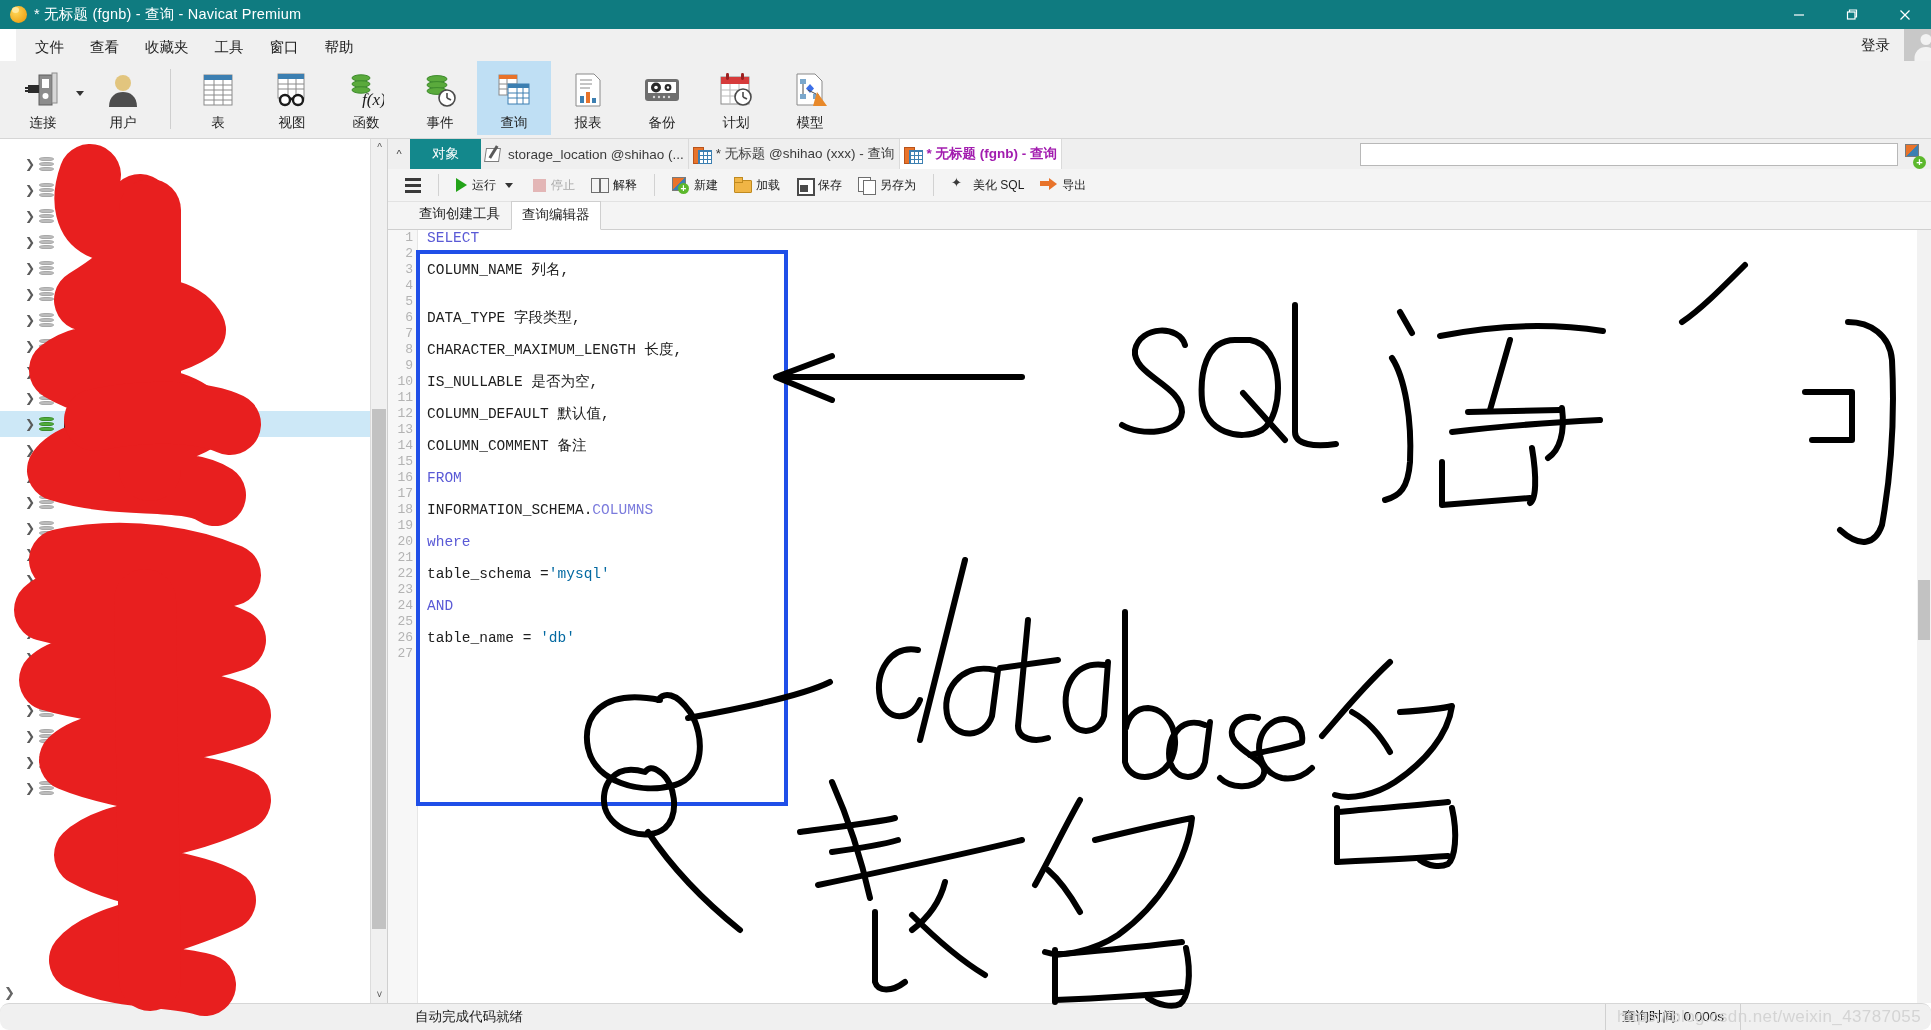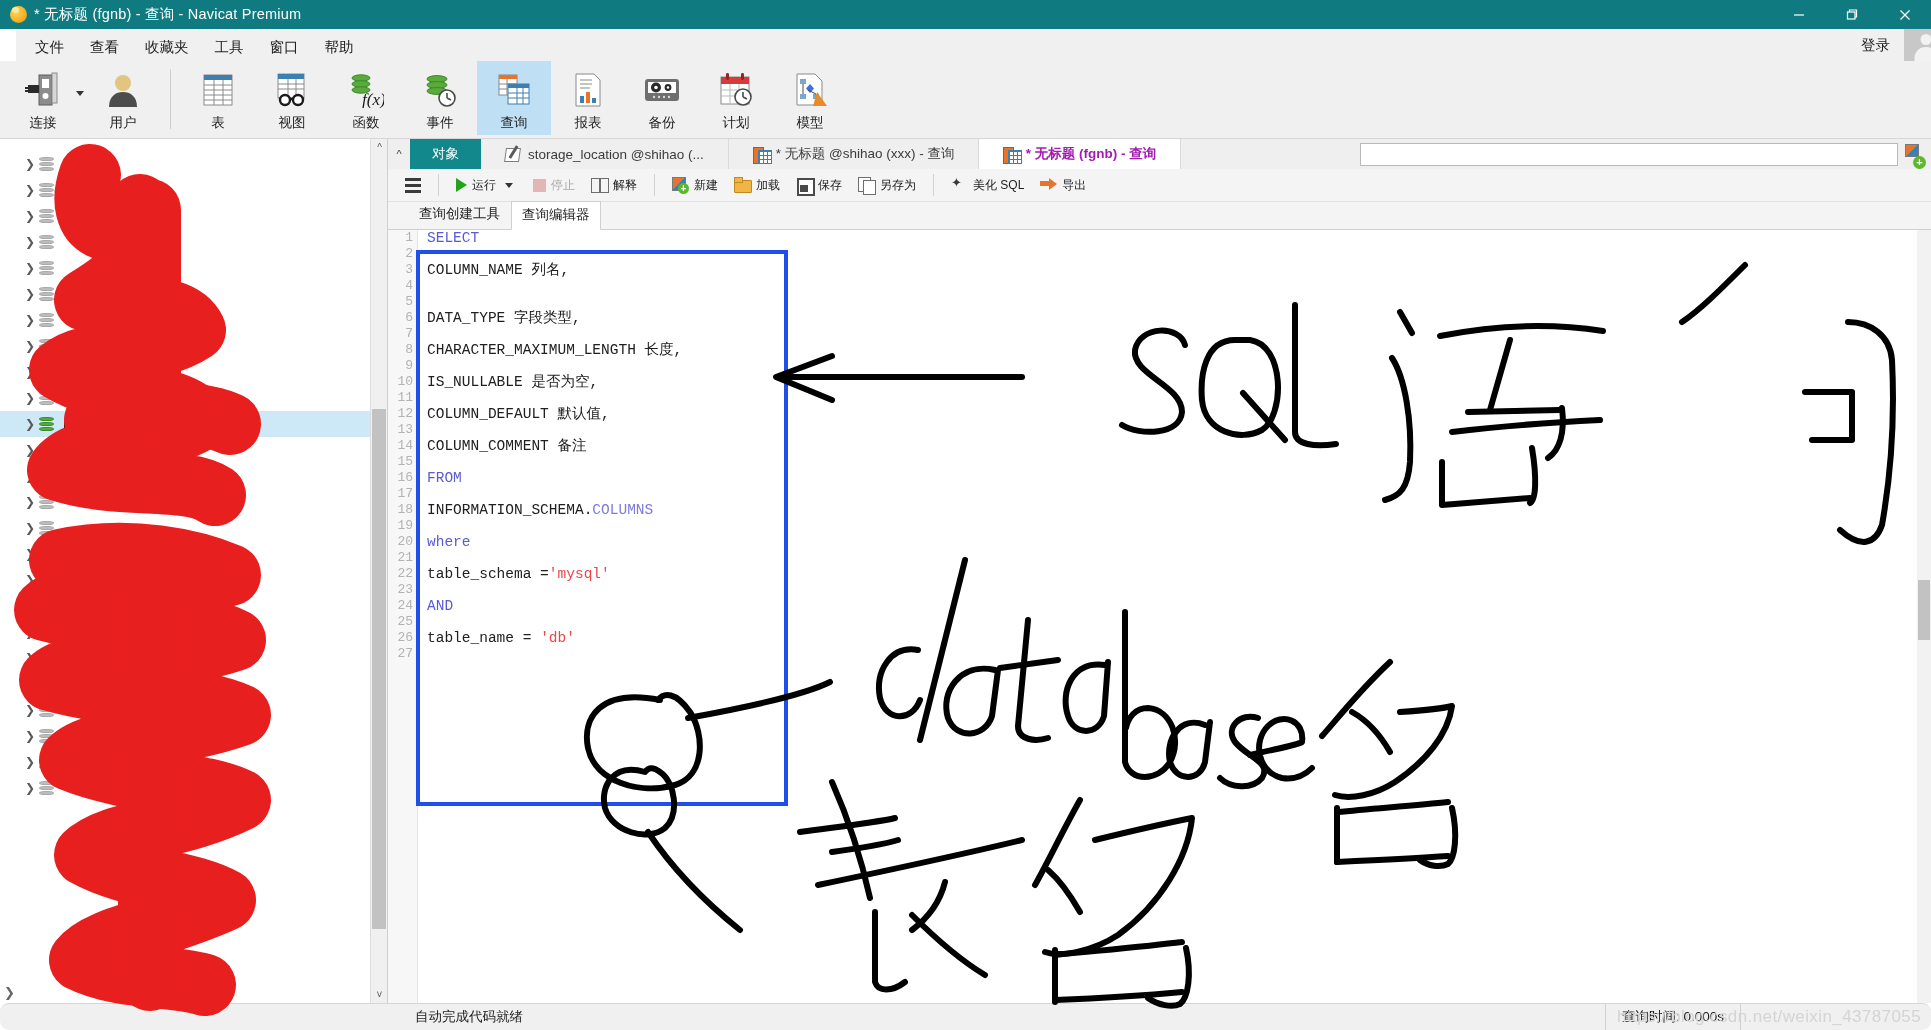--- a/index.html
+++ b/index.html
@@ -121,21 +121,21 @@
   
   .tabstrip {
     position: absolute; left: 388px; top: 139px; right: 0; height: 30px;
     background: #efefef; display: flex; align-items: stretch;
   }
   .collapse-btn {
     width: 22px; display: flex; align-items: center; justify-content: center;
     font-size: 11px; color: #444;
   }
   .tab {
-    display: flex; align-items: center; gap: 6px; padding: 0 24px;
+    display: flex; align-items: center; gap: 6px; padding: 0 4px;
     font-size: 13.5px; color: #3b3b3b; white-space: nowrap;
     border-right: 1px solid #dadada; max-width: 250px; overflow: hidden;
   }
   .tab.obj { background: #13888c; color: #ffffff; padding: 0 22px; border-right: none; }
   .tab.active { background: #ffffff; color: #a21caf; font-weight: bold; }
   .tabico { width: 17px; height: 15px; flex: none; position: relative; }
   .tabico.grid::before {
     content: ""; position: absolute; left: 0; top: 0; width: 9px; height: 15px;
     background: #e8732a; border: 1px solid #b9531a;
   }
@@ -279,21 +279,21 @@
     height: 16px; font-family: "Liberation Mono", "DejaVu Sans Mono", monospace;
     font-size: 13px; color: #b3b3b3; text-align: right; padding-right: 4px; line-height: 16px;
   }
   .code {
     position: absolute; left: 30px; top: 0; right: 0; bottom: 0;
     font-family: "Liberation Mono", "DejaVu Sans Mono", monospace;
     font-size: 14.5px; line-height: 16px; color: #202020; padding-left: 9px;
   }
   .cl { height: 16px; white-space: pre; }
   .kw { color: #5a5ad6; }
-  .str { color: #ef4444; text-align: center; }
+  .str { color: #0369a1; text-align: center; }
   .ident { color: #7b7bdd; }
 
   .ed-scroll {
     position: absolute; right: 0; top: 0; width: 14px; bottom: 0; background: #f2f2f2;
   }
   .ed-scroll .thumb {
     position: absolute; left: 1px; width: 12px; top: 350px; height: 60px; background: #c2c2c2;
   }
 
   

